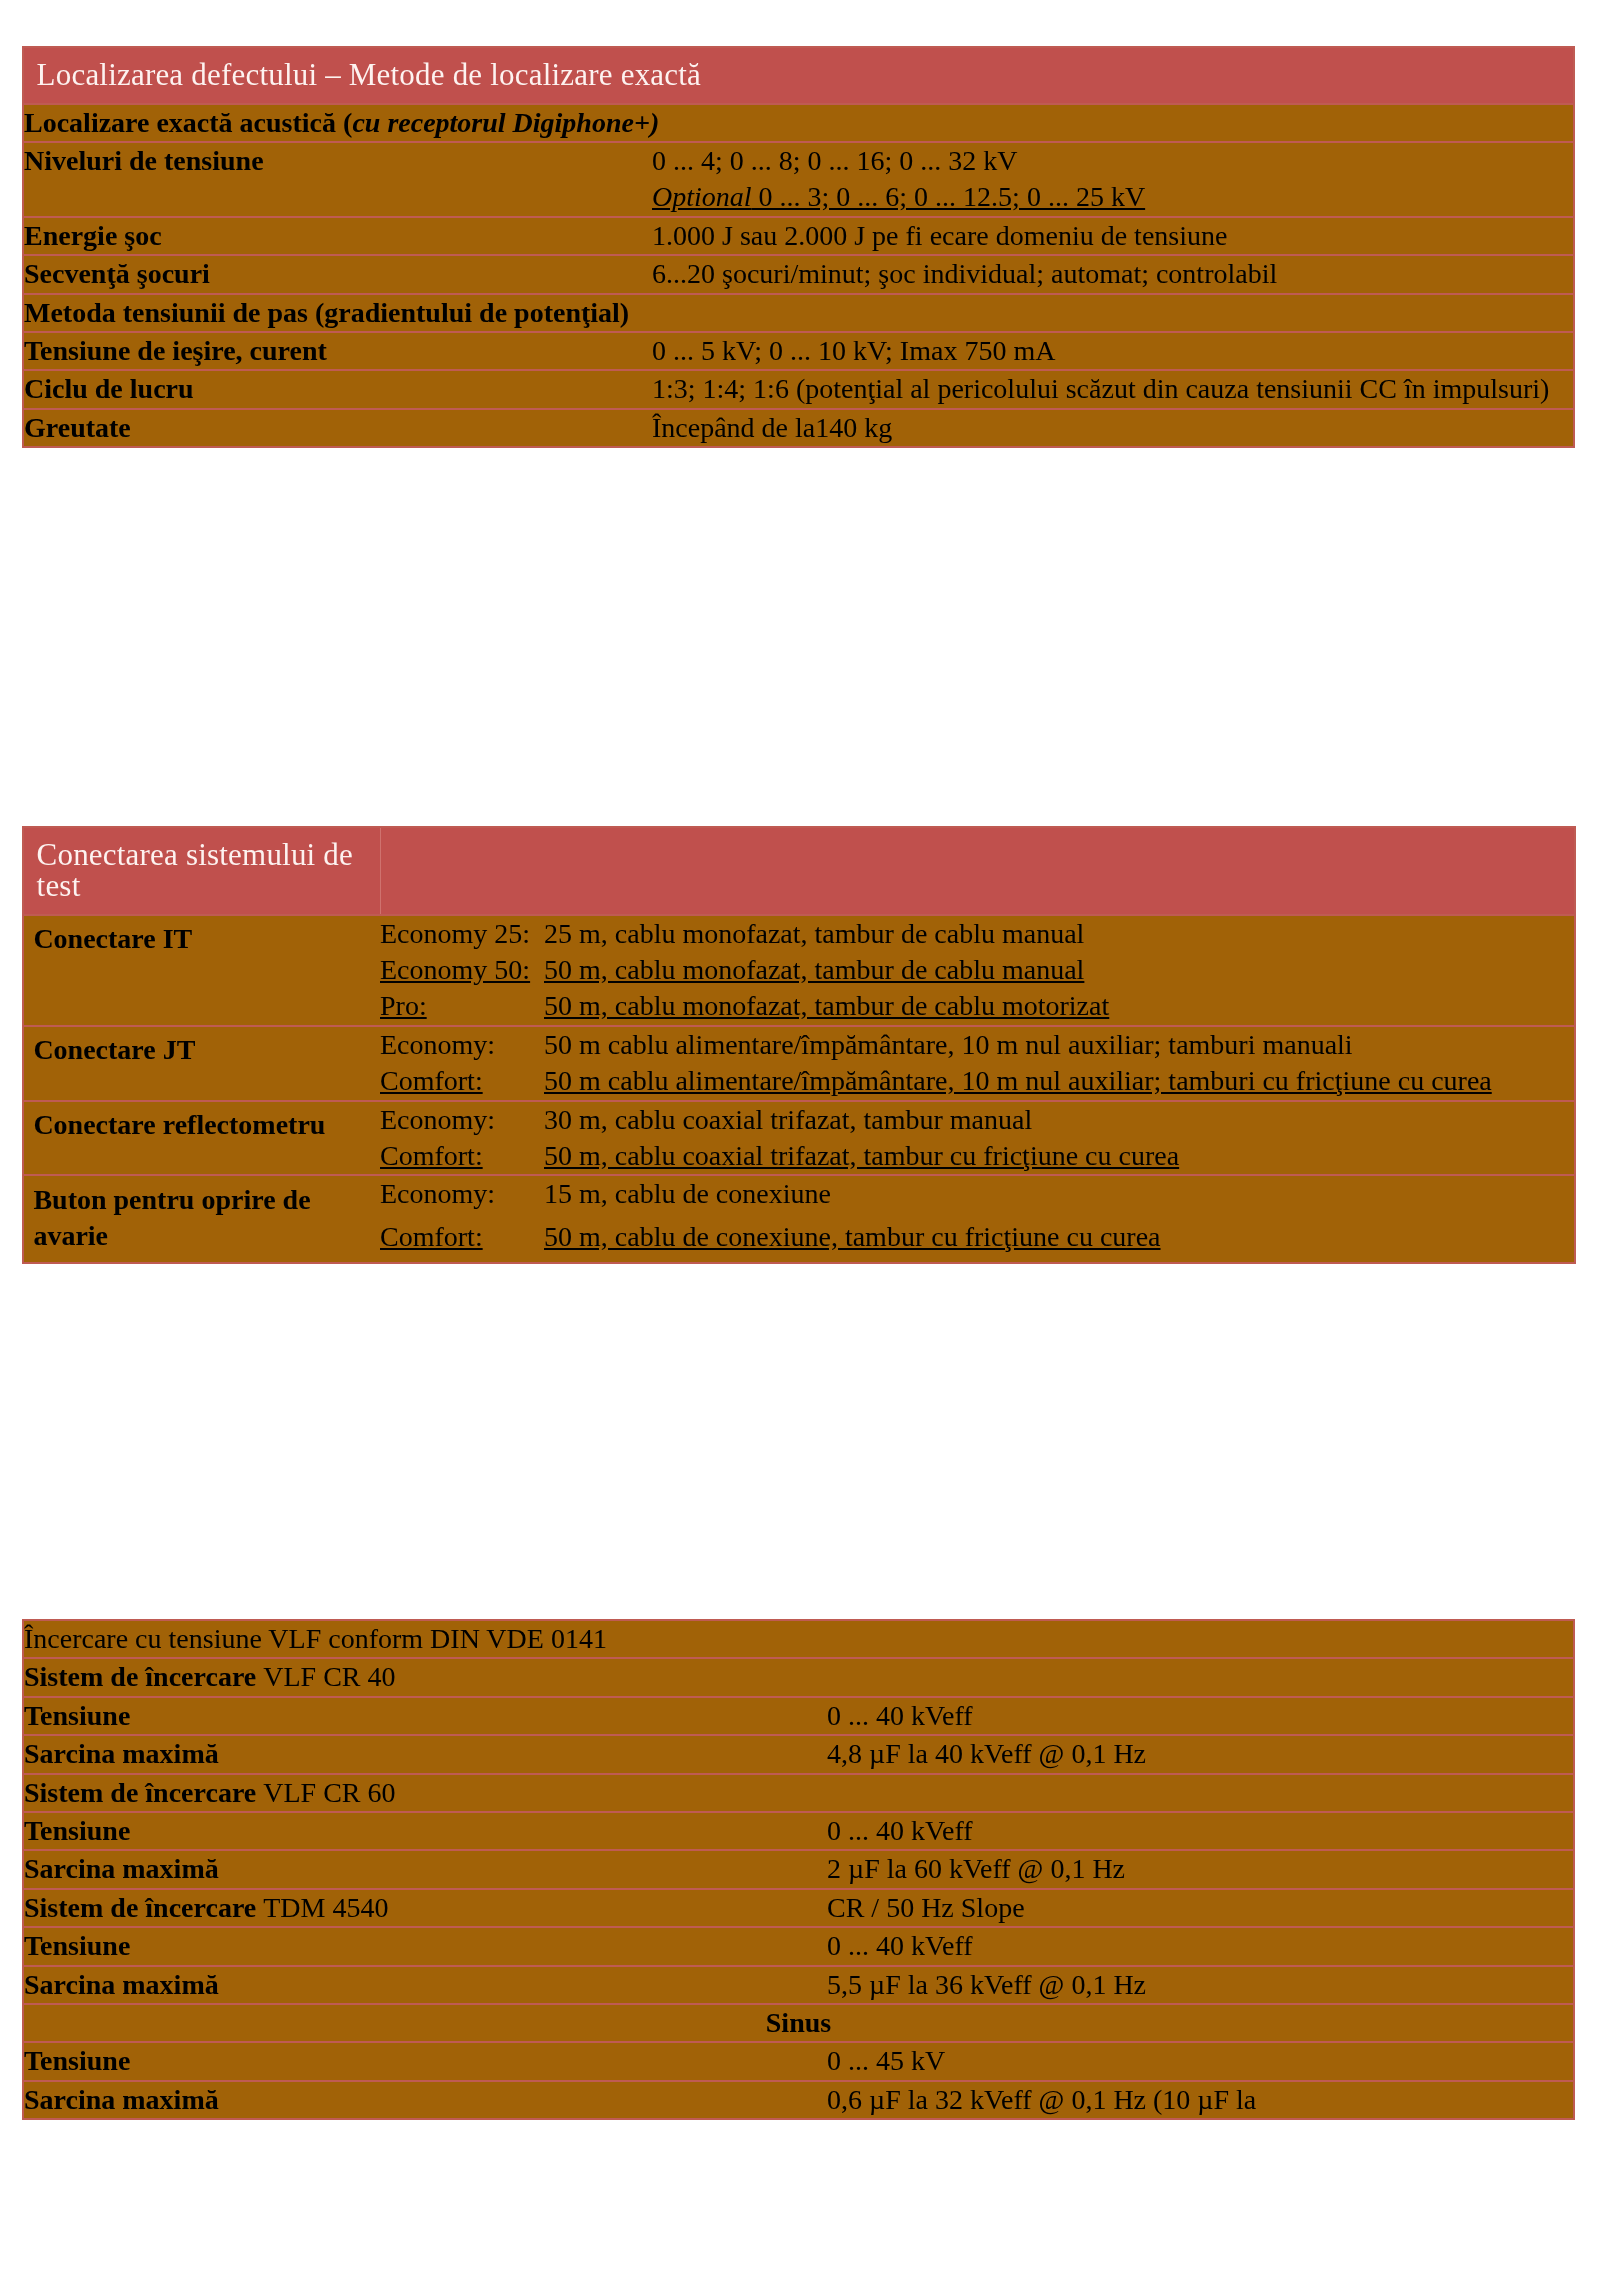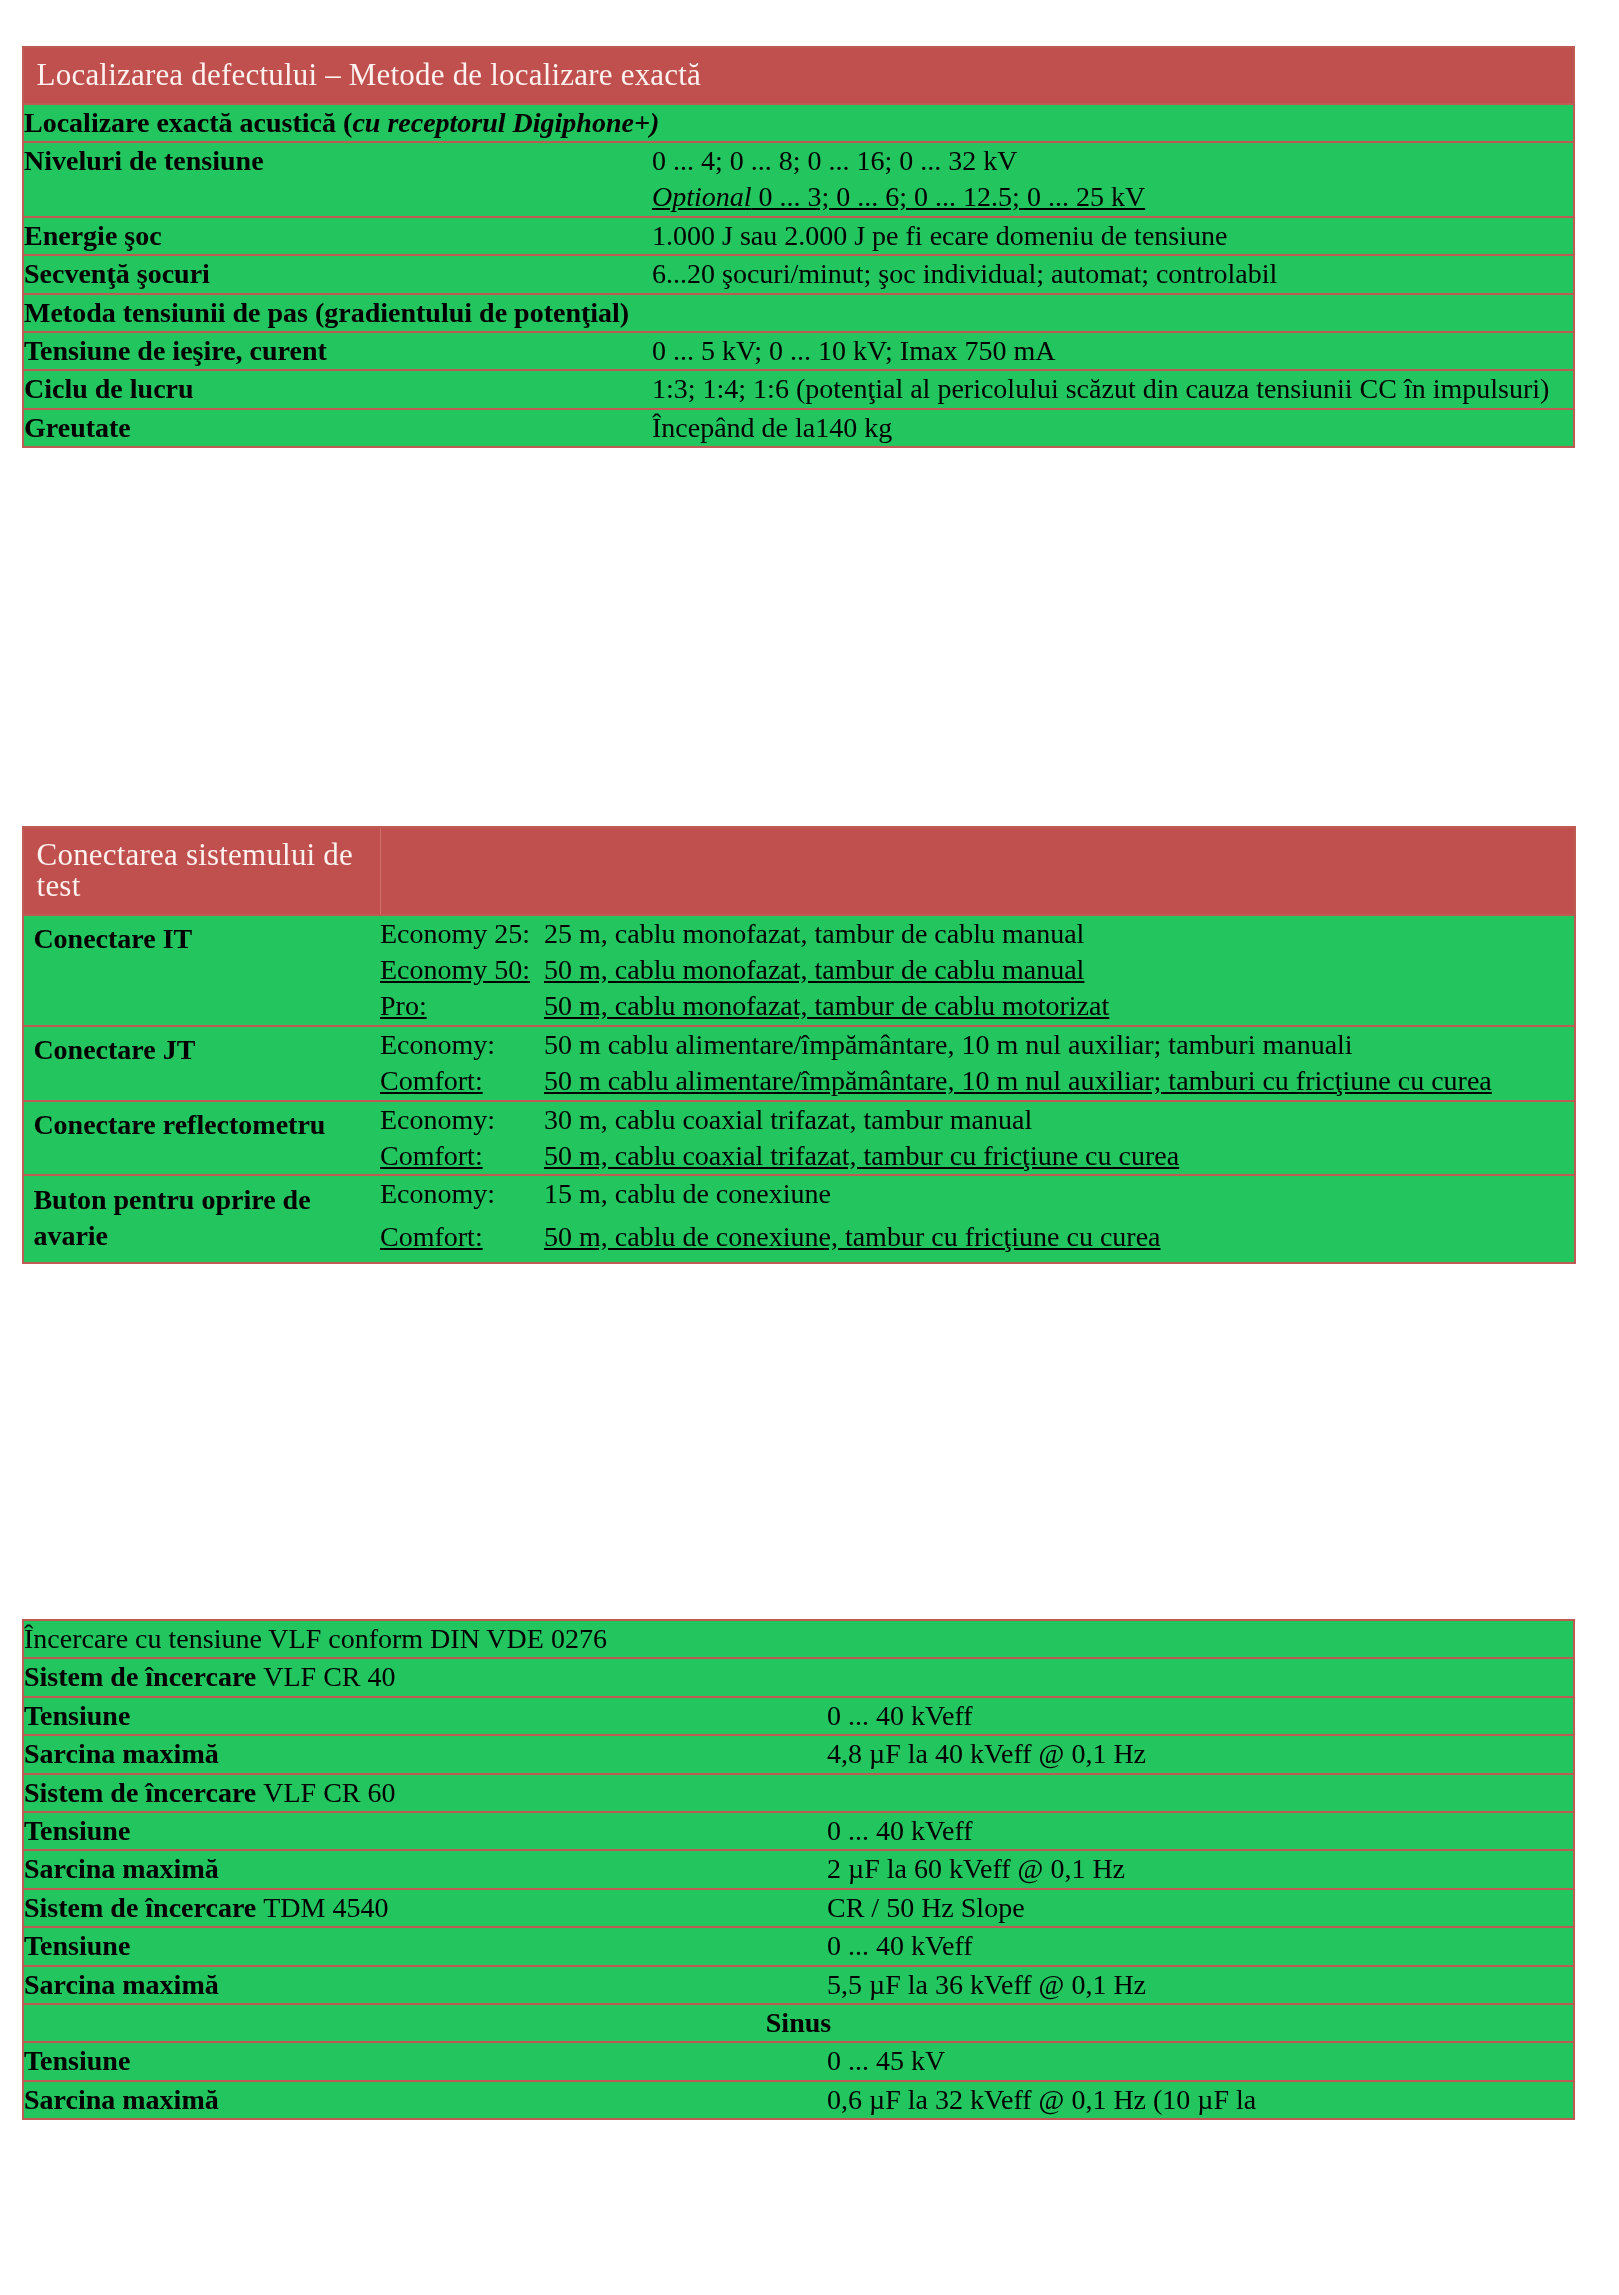--- a/index.html
+++ b/index.html
@@ -23,21 +23,21 @@
     padding: 0;
   }
 
   .spec-table {
     position: absolute;
     left: 22px;
     width: 1551px;
     border-collapse: collapse;
     table-layout: fixed;
     border: 2.4px solid #bf5b53;
-    background: #22c55e;
+    background: #a16207;
   }
 
   .spec-table td {
     border: 0;
     padding: 0;
     vertical-align: top;
   }
 
   
   .sect-head td {
@@ -231,21 +231,21 @@
   </table>
 
   <table class="spec-table" id="table-testing-diagnosis-module">
     <colgroup>
         <col class="c1">
         <col class="c2">
       </colgroup>
     <tbody>
 
       <tr>
-        <td colspan="2" class="cell">Încercare cu tensiune VLF conform DIN VDE 0276</td>
+        <td colspan="2" class="cell">Încercare cu tensiune VLF conform DIN VDE 0141</td>
       </tr>
 
       <tr class="row-top-border">
         <td class="cell lbl"><span>Sistem de încercare </span><span class="reg" style="font-weight:normal">VLF CR 40</span></td>
         <td class="cell val"></td>
       </tr>
 
       <tr class="row-top-border">
         <td class="cell lbl">Tensiune</td>
         <td class="cell val">0 ... 40 kVeff</td>

